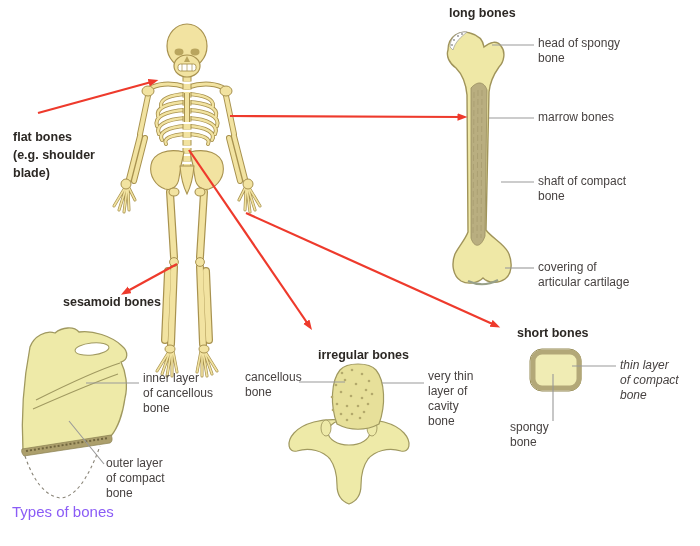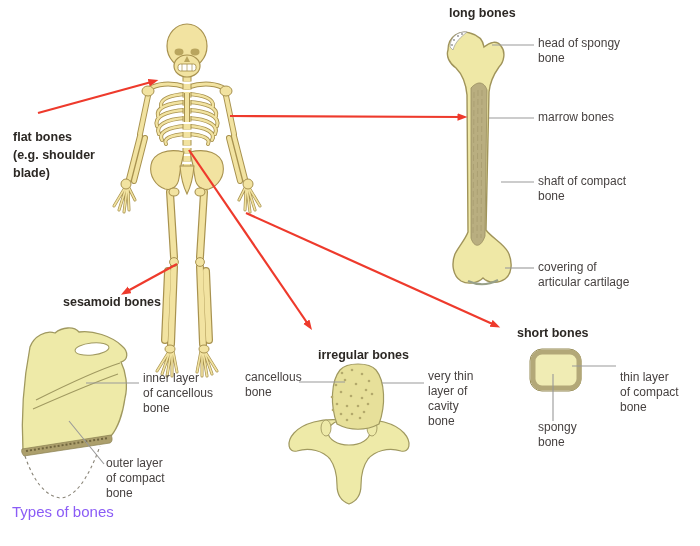--- a/index.html
+++ b/index.html
@@ -225,20 +225,20 @@
 
   <div class="btitle" style="left:318px;top:318px;margin-top:28px;">irregular bones</div>
   <div class="label" style="left:245px;top:370px;">cancellous
 bone</div>
   <div class="label" style="left:428px;top:369px;">very thin
 layer of
 cavity
 bone</div>
 
   <div class="btitle" style="left:517px;top:324px;">short bones</div>
-  <div class="label" style="left:620px;top:370px;">thin layer
+  <div class="label" style="left:620px;top:358px;font-style:italic;">thin layer
 of compact
 bone</div>
-  <div class="label" style="left:538px;top:420px;">spongy
+  <div class="label" style="left:510px;top:420px;">spongy
 bone</div>
 
   <div class="caption" style="left:12px;top:503px;">Types of bones</div>
 </div>
 
 </body></html>

